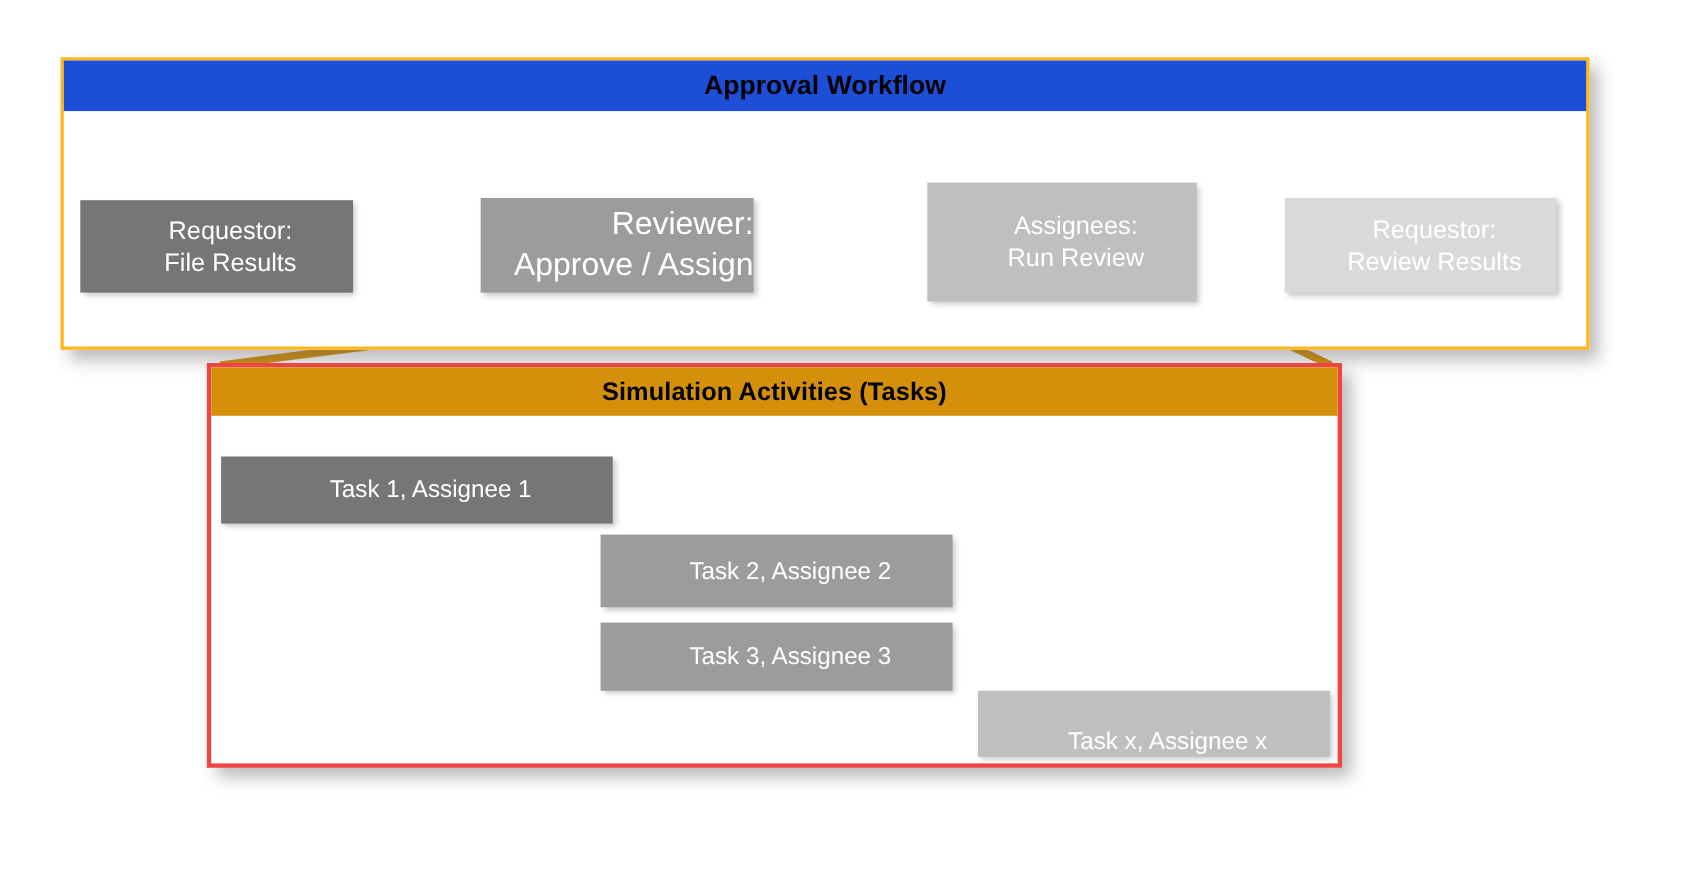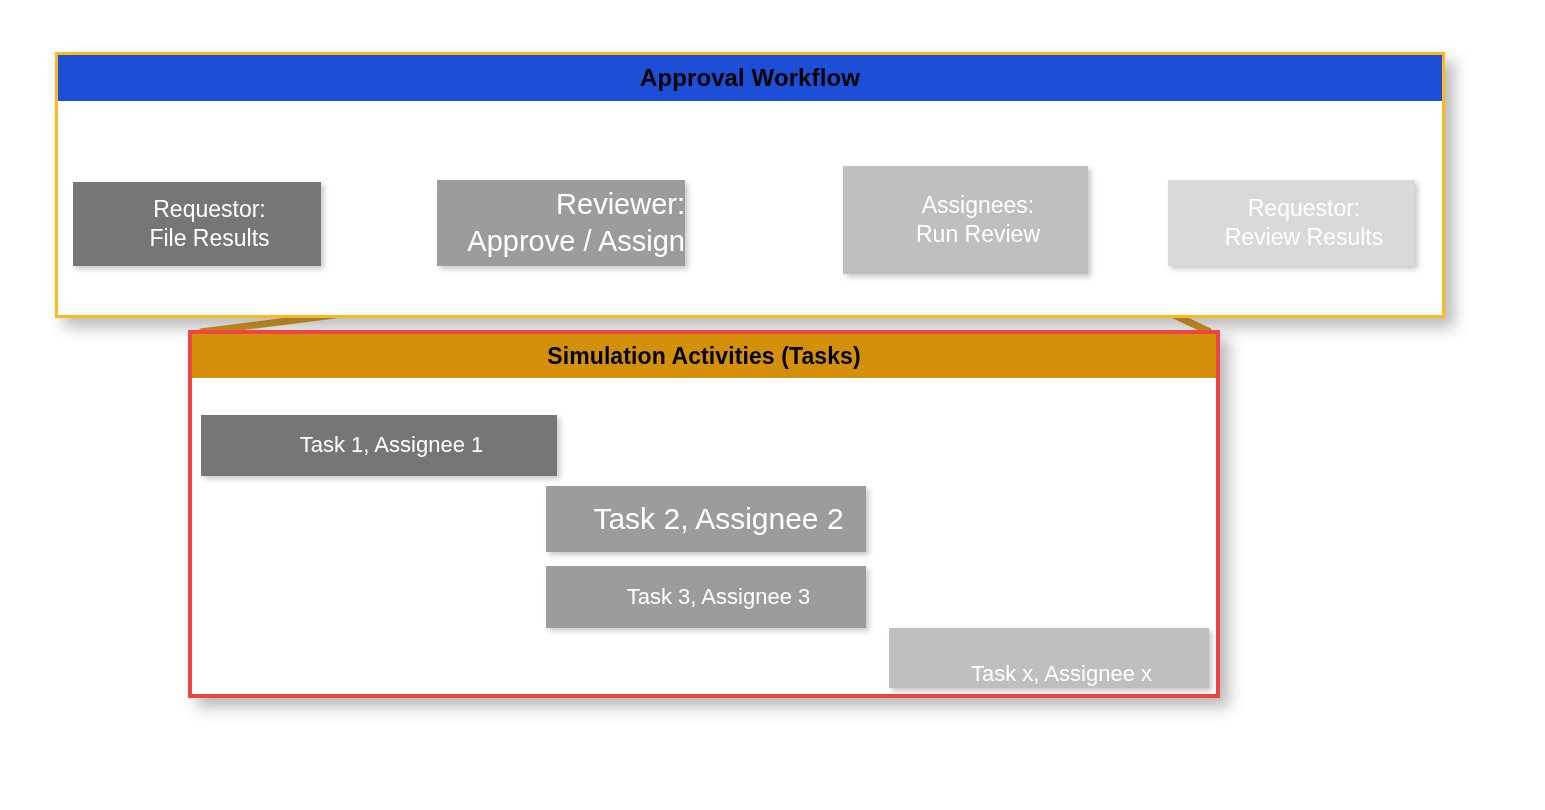--- a/index.html
+++ b/index.html
@@ -96,21 +96,21 @@
   .shade-4 { background: #D9D9D9; }
 
   
   #wf-node-0 { left: 73px;   top: 182px; width: 248px; height: 84px; font-size: 23px; }
   #wf-node-1 { left: 437px;  top: 180px; width: 248px; height: 86px; font-size: 29px; align-items: flex-end; }
   #wf-node-2 { left: 803px;  top: 166px; width: 245px; height: 108px; font-size: 23px; margin-left: 40px; }
   #wf-node-3 { left: 1168px; top: 180px; width: 247px; height: 86px; font-size: 23px; }
 
   
   #tk-node-0 { left: 201px; top: 415px; width: 356px; height: 61px; font-size: 22px; }
-  #tk-node-1 { left: 546px; top: 486px; width: 320px; height: 66px; font-size: 30px; }
+  #tk-node-1 { left: 546px; top: 486px; width: 320px; height: 66px; font-size: 22px; }
   #tk-node-2 { left: 546px; top: 566px; width: 320px; height: 62px; font-size: 22px; }
   #tk-node-3 { left: 889px; top: 628px; width: 320px; height: 60px; font-size: 22px; justify-content: flex-end; }
 
   
   #links {
     position: absolute;
     left: 0; top: 0;
     width: 1545px;
     height: 810px;
     pointer-events: none;

